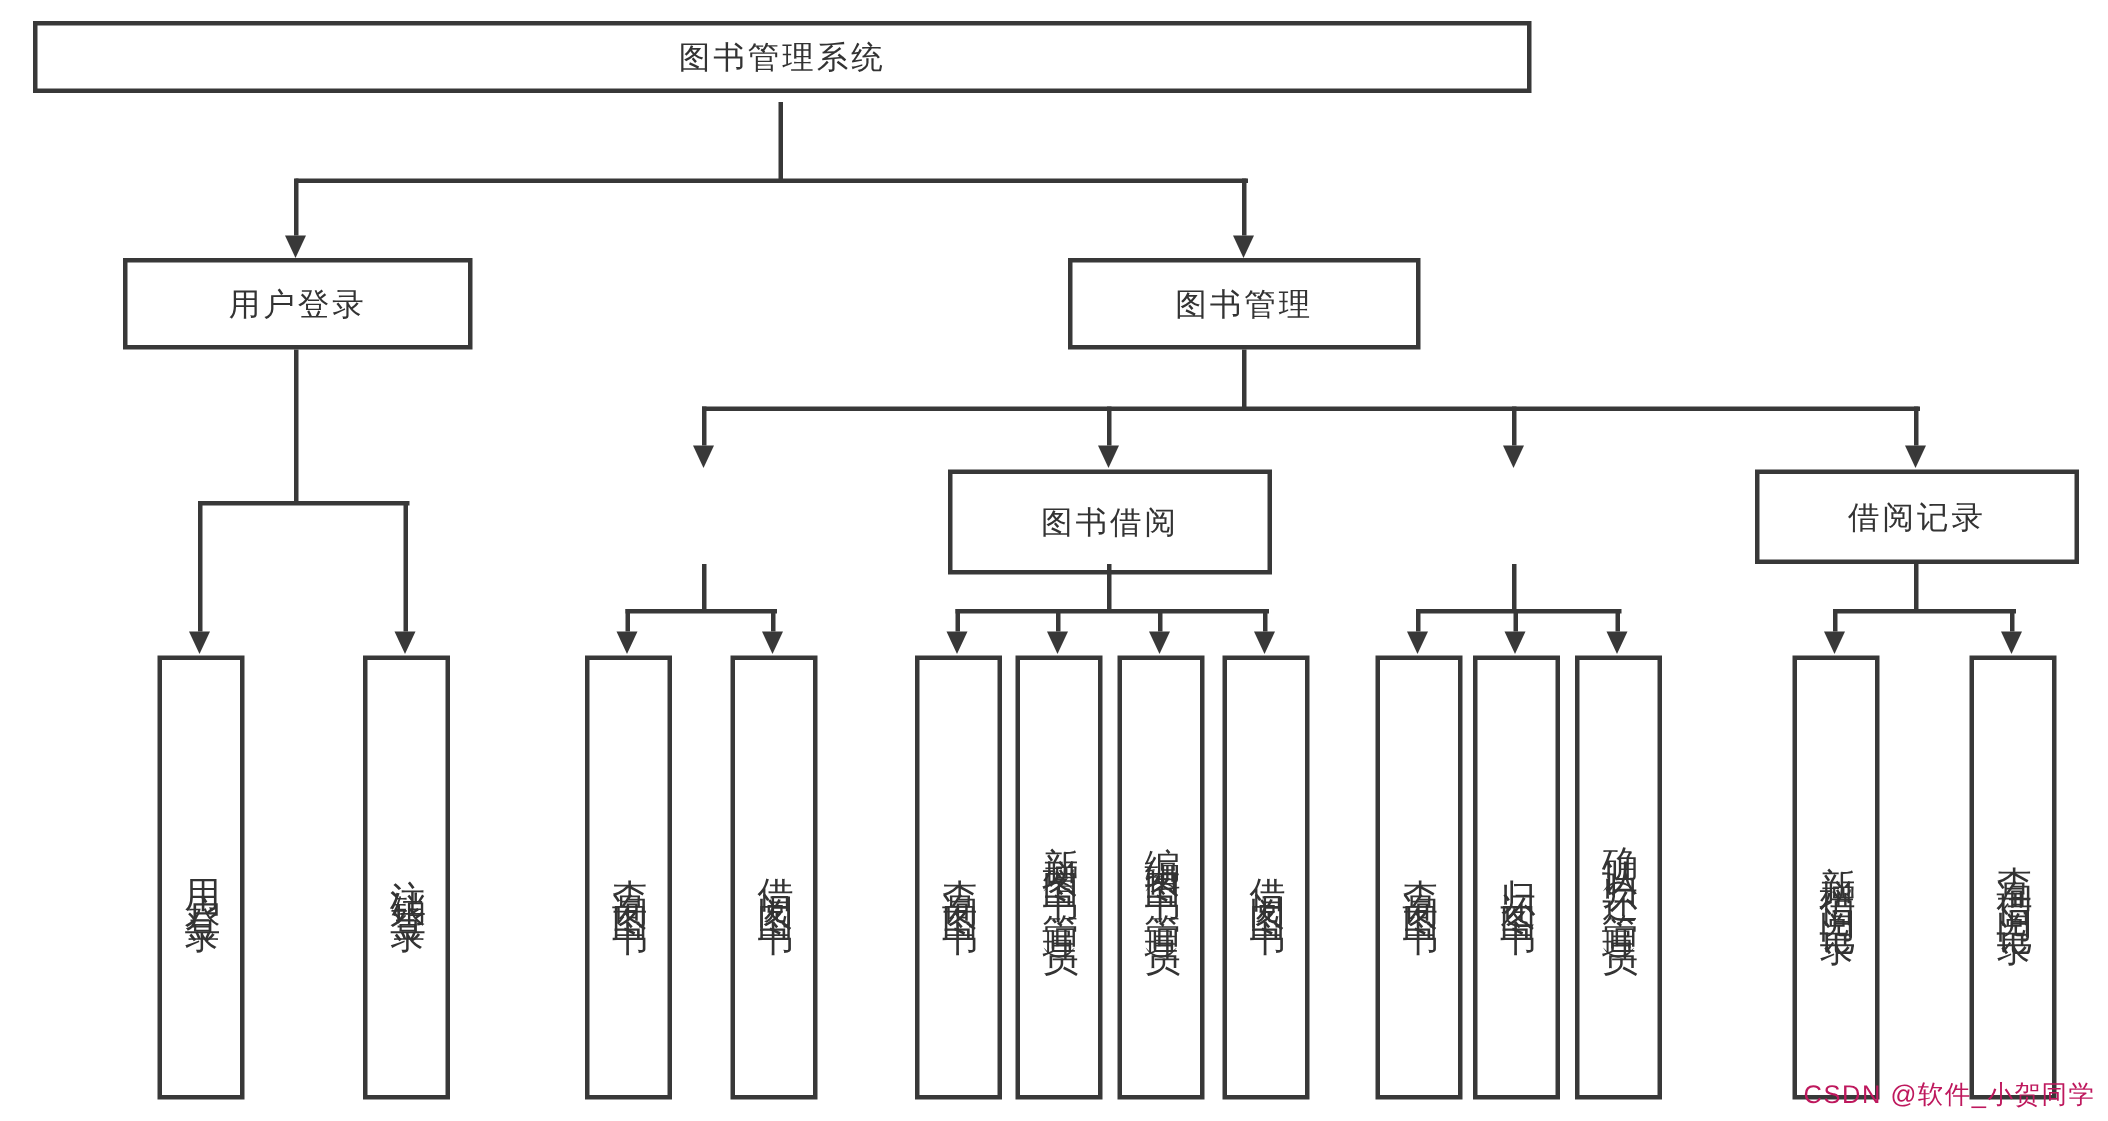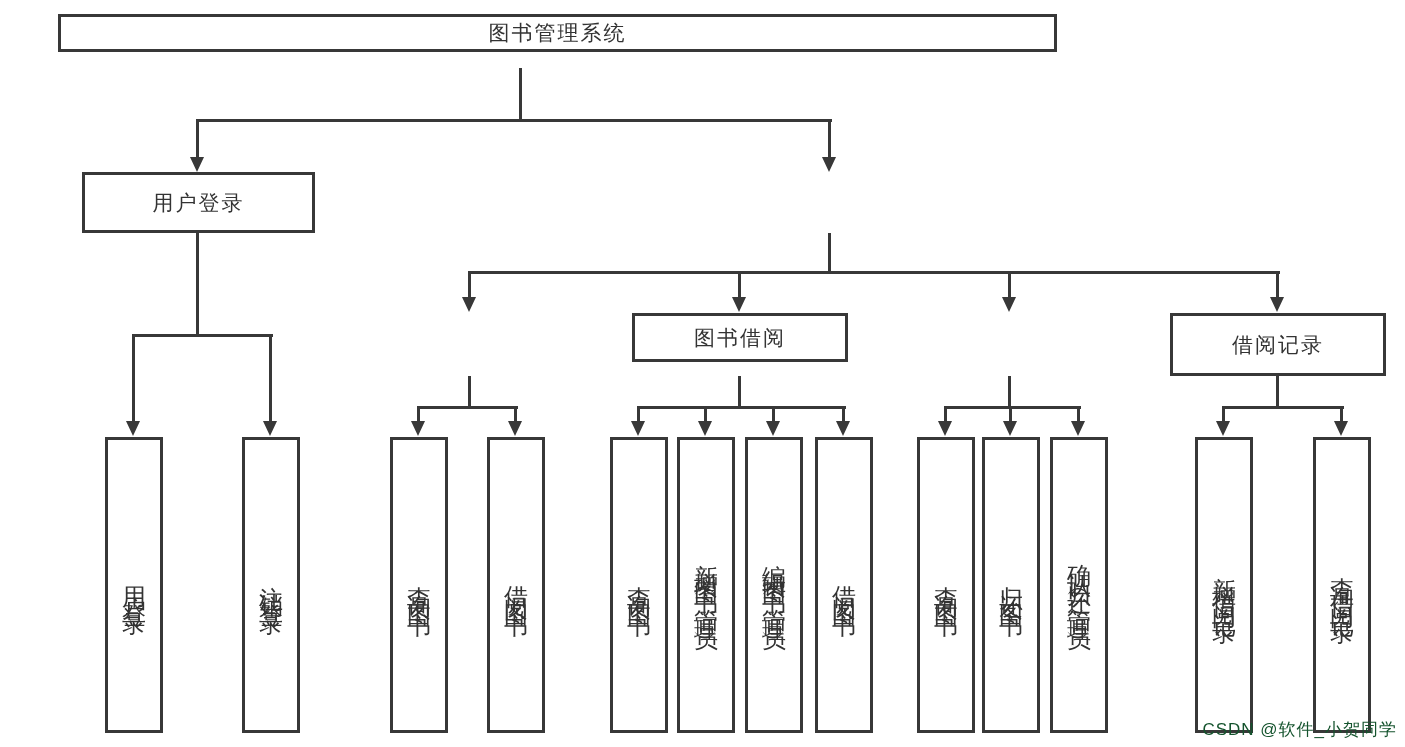--- a/index.html
+++ b/index.html
@@ -41,55 +41,58 @@
     border-left: 7.5px solid transparent;
     border-right: 7.5px solid transparent;
     border-top: 15px solid #383838;
   }
   .watermark {
     position: absolute;
     right: 8px;
     bottom: 6px;
     font-size: 17px;
     letter-spacing: 1px;
-    color: #14532d;
+    color: #be185d;
     white-space: nowrap;
   }
 </style>
 </head>
 <body>
 
 <div id="canvas">
 
-  <div class="box" style="left:22px; top:14px; width:999px; height:38px;margin-left:36px;">
+  <div class="box" style="left:22px; top:14px; width:999px; height:48px;">
     <span class="hlabel">图书管理系统</span>
   </div>
 
   <div class="line" style="left:519px; top:68px; width:3px; height:53px;"></div>
   <div class="line" style="left:197px; top:119px; width:635px; height:3px;"></div>
   <div class="arrow" style="left:196px; top:119px; height:38px;"></div>
   <div class="arrow" style="left:828px; top:119px; height:38px;"></div>
 
   <div class="box" style="left:82px; top:172px; width:233px; height:61px;">
     <span class="hlabel">用户登录</span>
+  </div>
+  <div class="box" style="left:712px; top:172px; width:235px; height:61px;">
+    <span class="hlabel">图书管理</span>
   </div>
 
   <div class="line" style="left:196px; top:233px; width:3px; height:103px;"></div>
   <div class="line" style="left:133px; top:334px; width:140px; height:3px;"></div>
   <div class="arrow" style="left:132px; top:334px; height:87px;"></div>
   <div class="arrow" style="left:269px; top:334px; height:87px;"></div>
 
   <div class="line" style="left:828px; top:233px; width:3px; height:40px;"></div>
   <div class="line" style="left:468px; top:271px; width:812px; height:3px;"></div>
   <div class="arrow" style="left:468px; top:271px; height:26px;"></div>
   <div class="arrow" style="left:738px; top:271px; height:26px;"></div>
   <div class="arrow" style="left:1008px; top:271px; height:26px;"></div>
   <div class="arrow" style="left:1276px; top:271px; height:26px;"></div>
 
-  <div class="box" style="left:632px; top:313px; width:216px; height:49px;">
+  <div class="box" style="left:632px; top:313px; width:216px; height:70px;">
     <span class="hlabel">图书借阅</span>
   </div>
   <div class="box" style="left:1170px; top:313px; width:216px; height:63px;">
     <span class="hlabel">借阅记录</span>
   </div>
 
   <div class="line" style="left:468px; top:376px; width:3px; height:32px;"></div>
   <div class="line" style="left:417px; top:406px; width:101px; height:3px;"></div>
   <div class="arrow" style="left:417px; top:406px; height:15px;"></div>
   <div class="arrow" style="left:514px; top:406px; height:15px;"></div>

